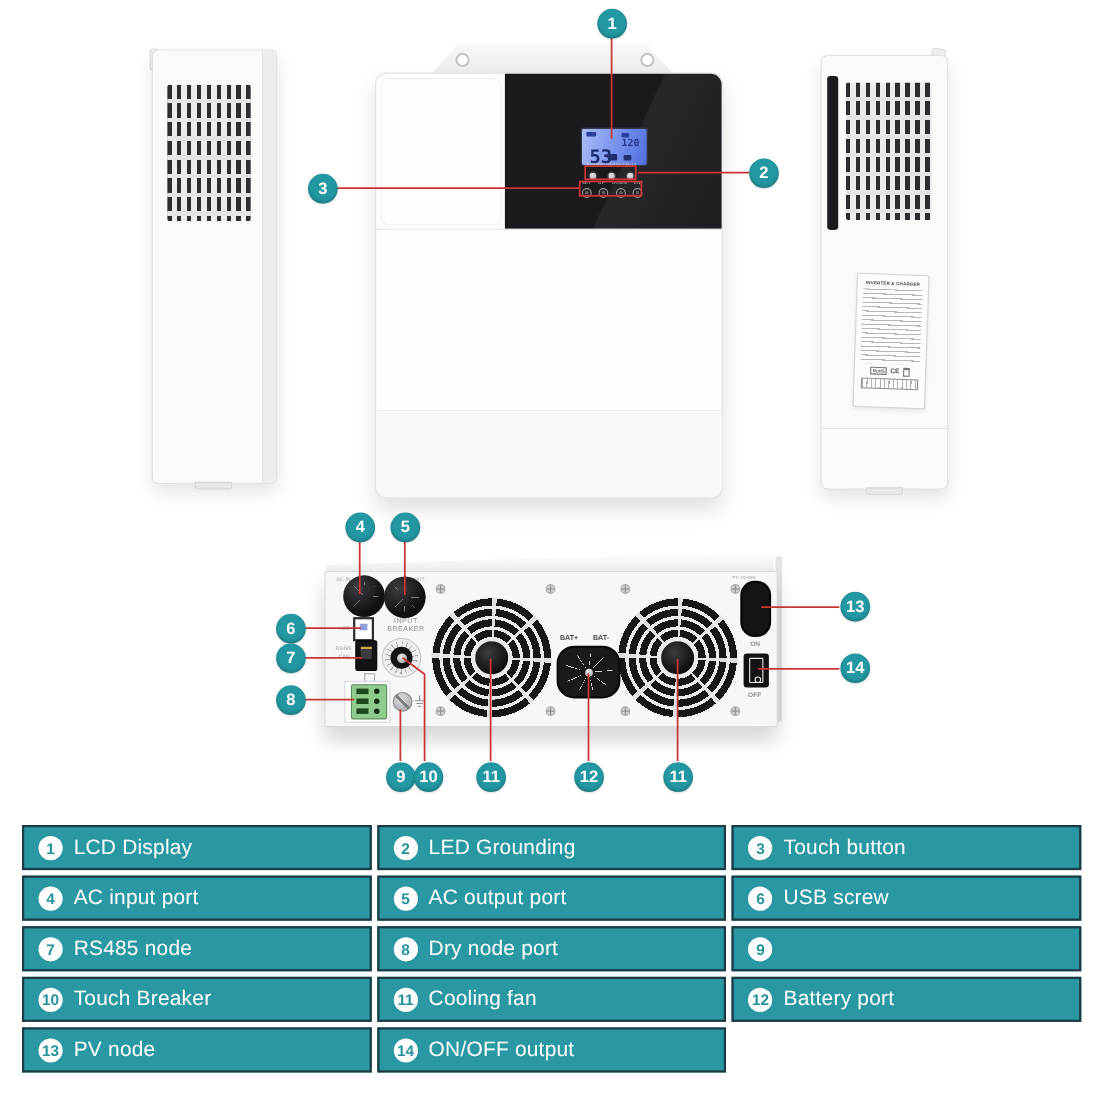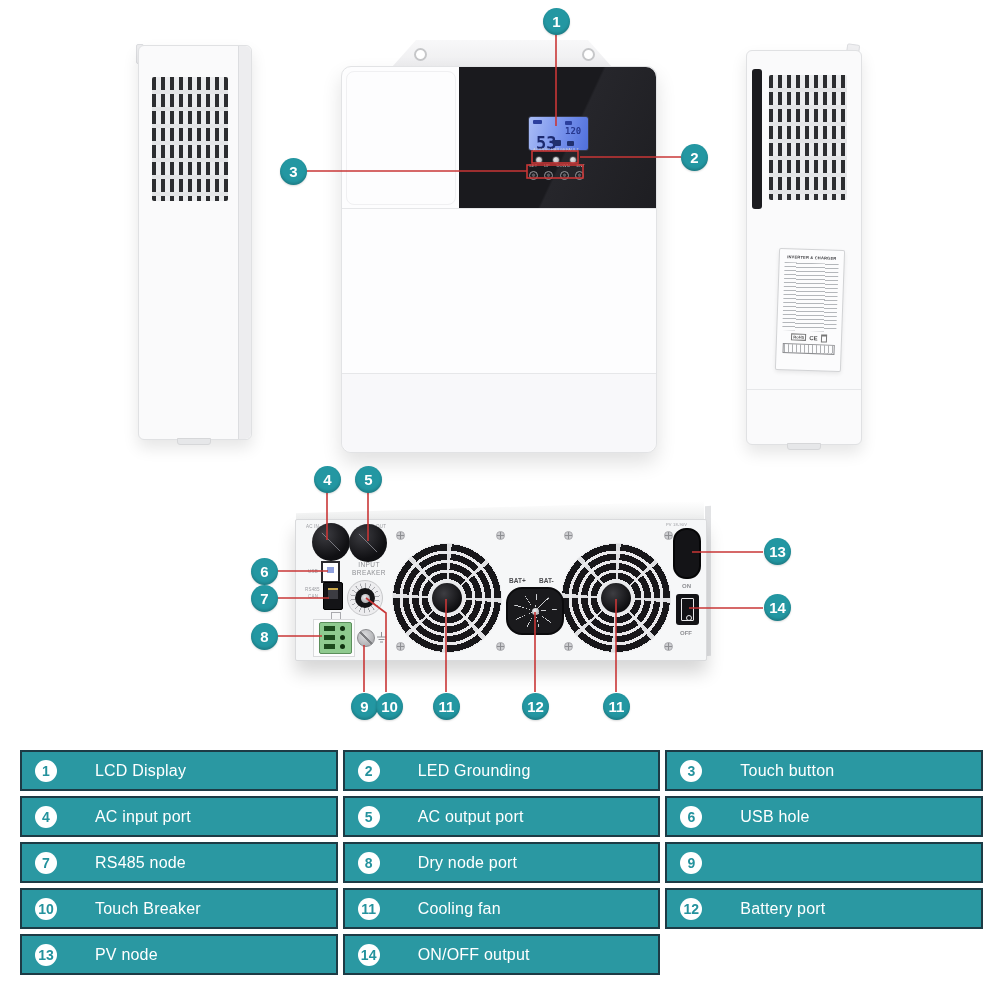--- a/index.html
+++ b/index.html
@@ -96,21 +96,21 @@
   .callout{position:absolute;width:27px;height:27px;border-radius:50%;background:#2397a2;
      color:#fff;font-size:15px;font-weight:bold;display:flex;align-items:center;justify-content:center;
      box-shadow:inset 0 -2px 3px rgba(0,0,0,.18),0 1px 2px rgba(0,0,0,.15);z-index:6;}
   .legend{position:absolute;left:20px;top:750px;width:963px;display:grid;
      grid-template-columns:repeat(3,1fr);gap:5px;z-index:4;}
   .cell{height:41px;background:#2a98a2;border:2px solid #1d3b45;display:flex;align-items:center;
         padding-left:13px;box-sizing:border-box;}
   .cell.empty{background:none;border:none;}
   .chip{width:22px;height:22px;border-radius:50%;background:#fff;color:#24929d;font-size:14px;
         font-weight:bold;display:flex;align-items:center;justify-content:center;margin-right:10px;flex:0 0 22px;}
-  .cell-label{color:#fff;font-size:16px;letter-spacing:.2px;white-space:nowrap;margin-left:28px;}
+  .cell-label{color:#fff;font-size:19px;letter-spacing:.2px;white-space:nowrap;}
   svg.overlay{position:absolute;left:0;top:0;z-index:5;pointer-events:none;}
 </style>
 </head>
 <body>
 
 <div id="canvas">
 
   <div class="abs" style="left:136px;top:44px;width:6px;height:18px;background:#eeeef0;border:1px solid #dcdde0;border-radius:2px;"></div>
   <div class="tower" style="left:138px;top:45px;width:112px;height:393px;">
     <div class="side-shade"></div>
@@ -328,21 +328,21 @@
     <div class="cell">
       <span class="chip">4</span>
       <span class="cell-label">AC input port</span>
       </div>
     <div class="cell">
       <span class="chip">5</span>
       <span class="cell-label">AC output port</span>
       </div>
     <div class="cell">
       <span class="chip">6</span>
-      <span class="cell-label">USB hole</span>
+      <span class="cell-label">USB screw</span>
       </div>
     <div class="cell">
       <span class="chip">7</span>
       <span class="cell-label">RS485 node</span>
       </div>
     <div class="cell">
       <span class="chip">8</span>
       <span class="cell-label">Dry node port</span>
       </div>
     <div class="cell">

